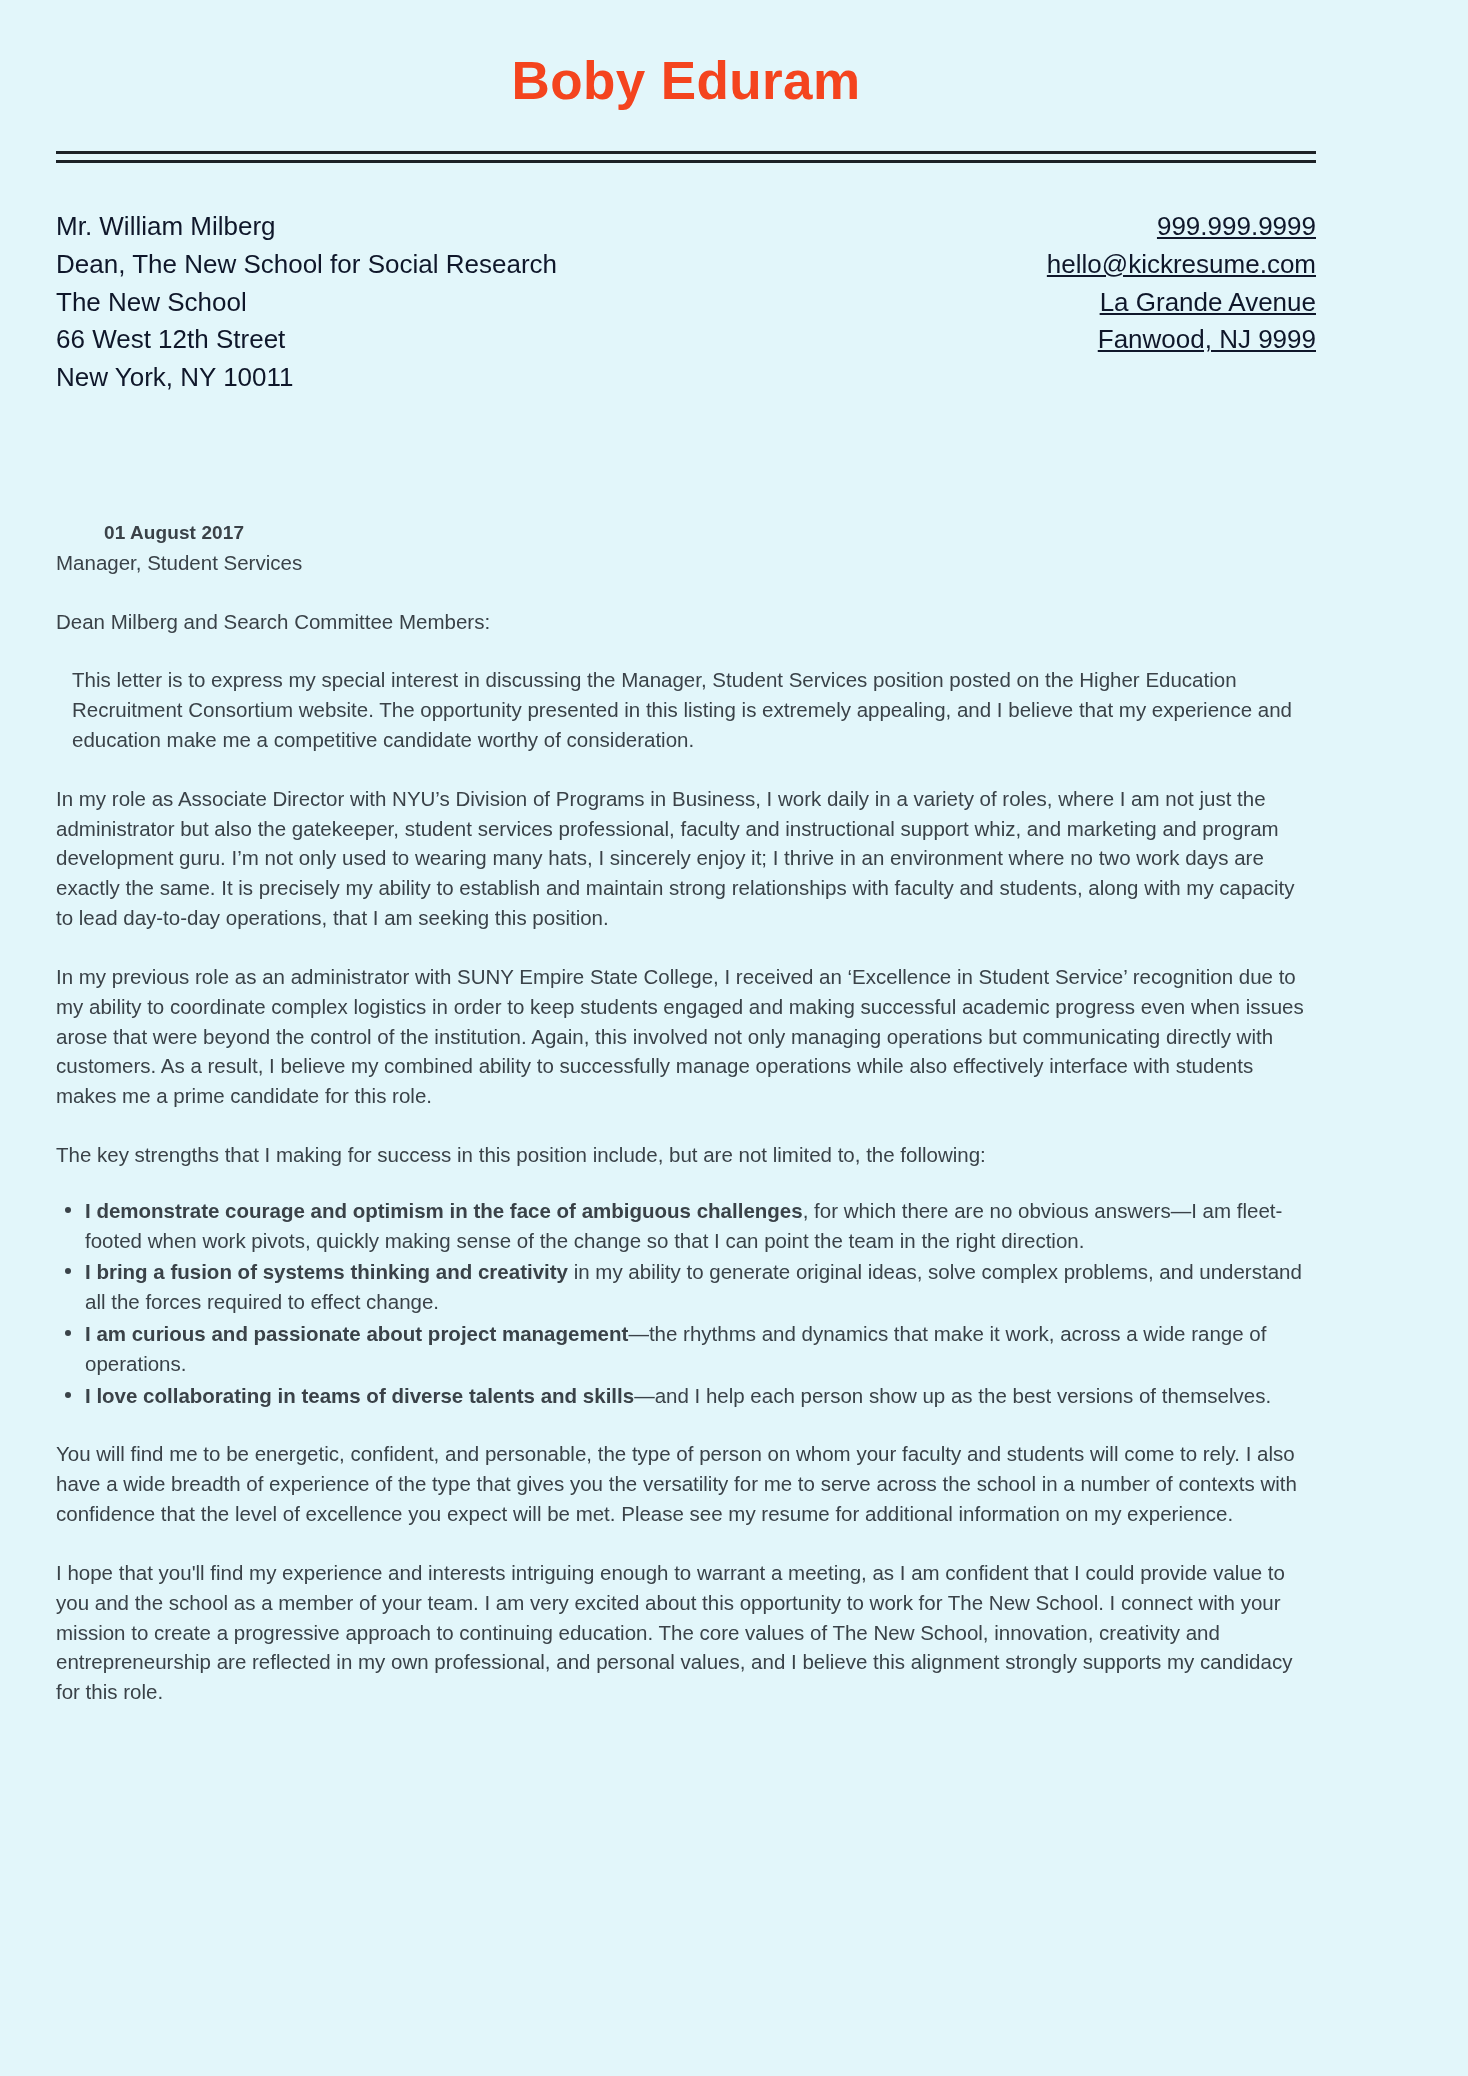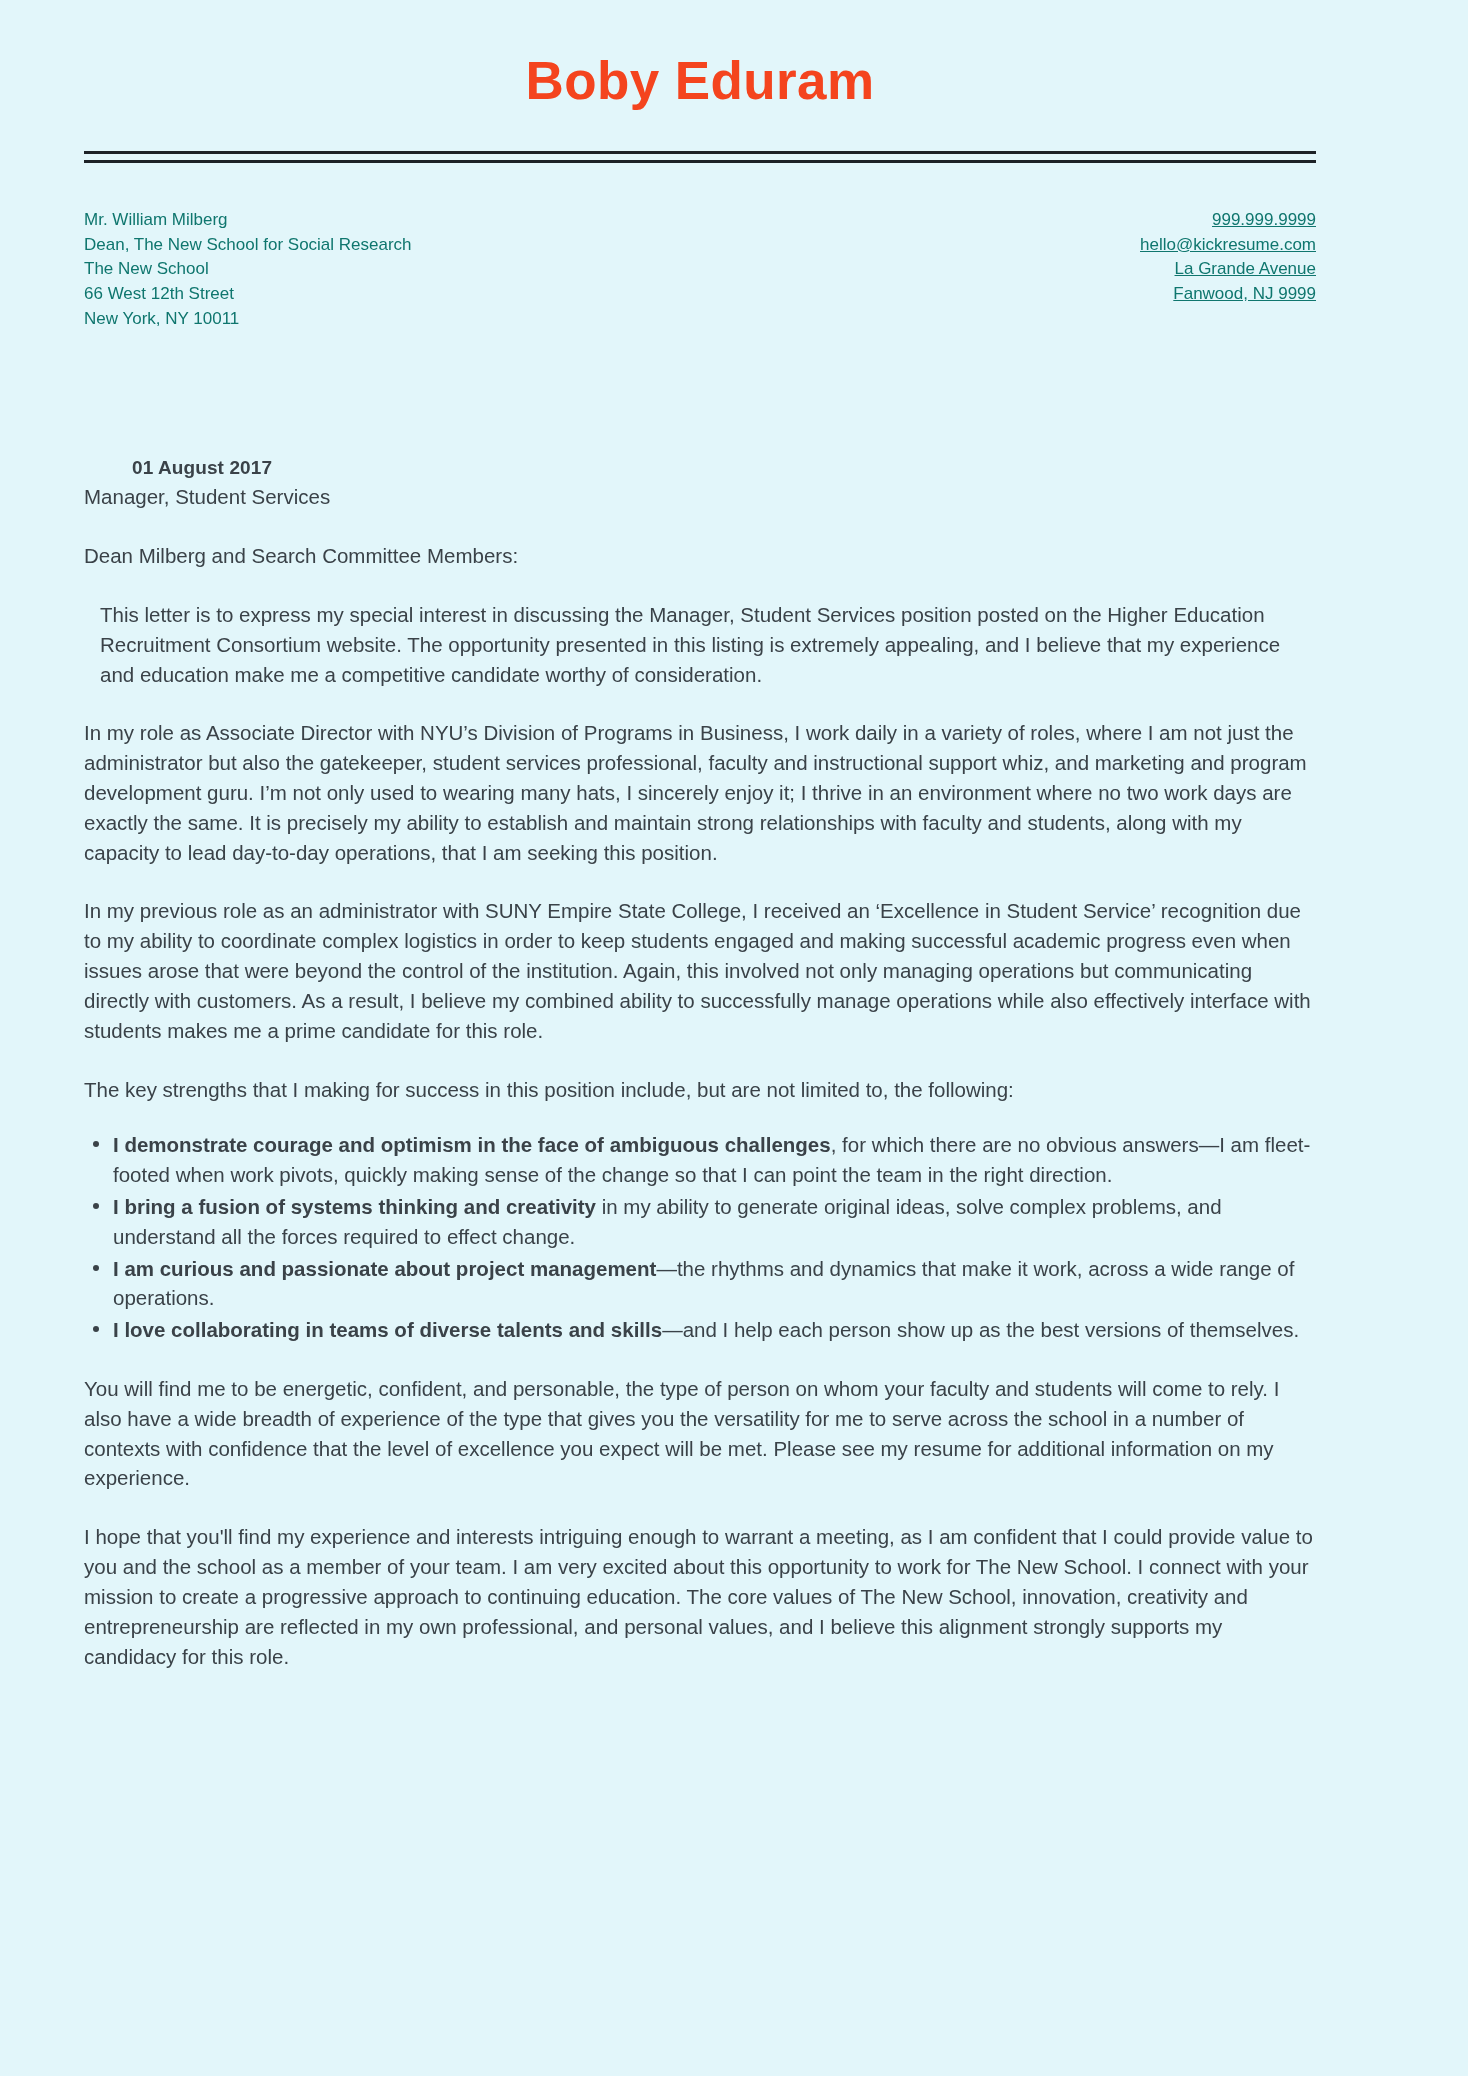--- a/index.html
+++ b/index.html
@@ -11,21 +11,21 @@
     min-height: 2076px;
     background: #e2f6fa;
     font-family: "Liberation Sans", sans-serif;
     color: #3a4248;
     -webkit-font-smoothing: antialiased;
   }
   .page {
     width: 1424px;
     min-height: 2076px;
     box-sizing: border-box;
-    padding: 0 108px 40px 84px;
+    padding: 0 108px 40px 56px;
     background: #e2f6fa;
     position: relative;
   }
   .header-name {
     text-align: center;
     color: #f4441e;
     font-size: 53px;
     font-weight: bold;
     letter-spacing: 0.4px;
     padding-top: 54px;
@@ -43,23 +43,23 @@
   .rule.second {
     margin-top: 6px;
   }
   .contact-row {
     display: flex;
     justify-content: space-between;
     align-items: flex-start;
     margin-top: 43px;
   }
   .contact-col {
-    font-size: 17px;
+    font-size: 26px;
     line-height: 1.455;
-    color: #0f766e;
+    color: #0f172a;
     white-space: pre-line;
   }
   .contact-col.left { text-align: left; }
   .contact-col.right { text-align: right; text-decoration: underline; }
   .contact-line { display: block; }
 
   .letter-body {
     margin-top: 122px;
     font-size: 20.5px;
     line-height: 1.455;

